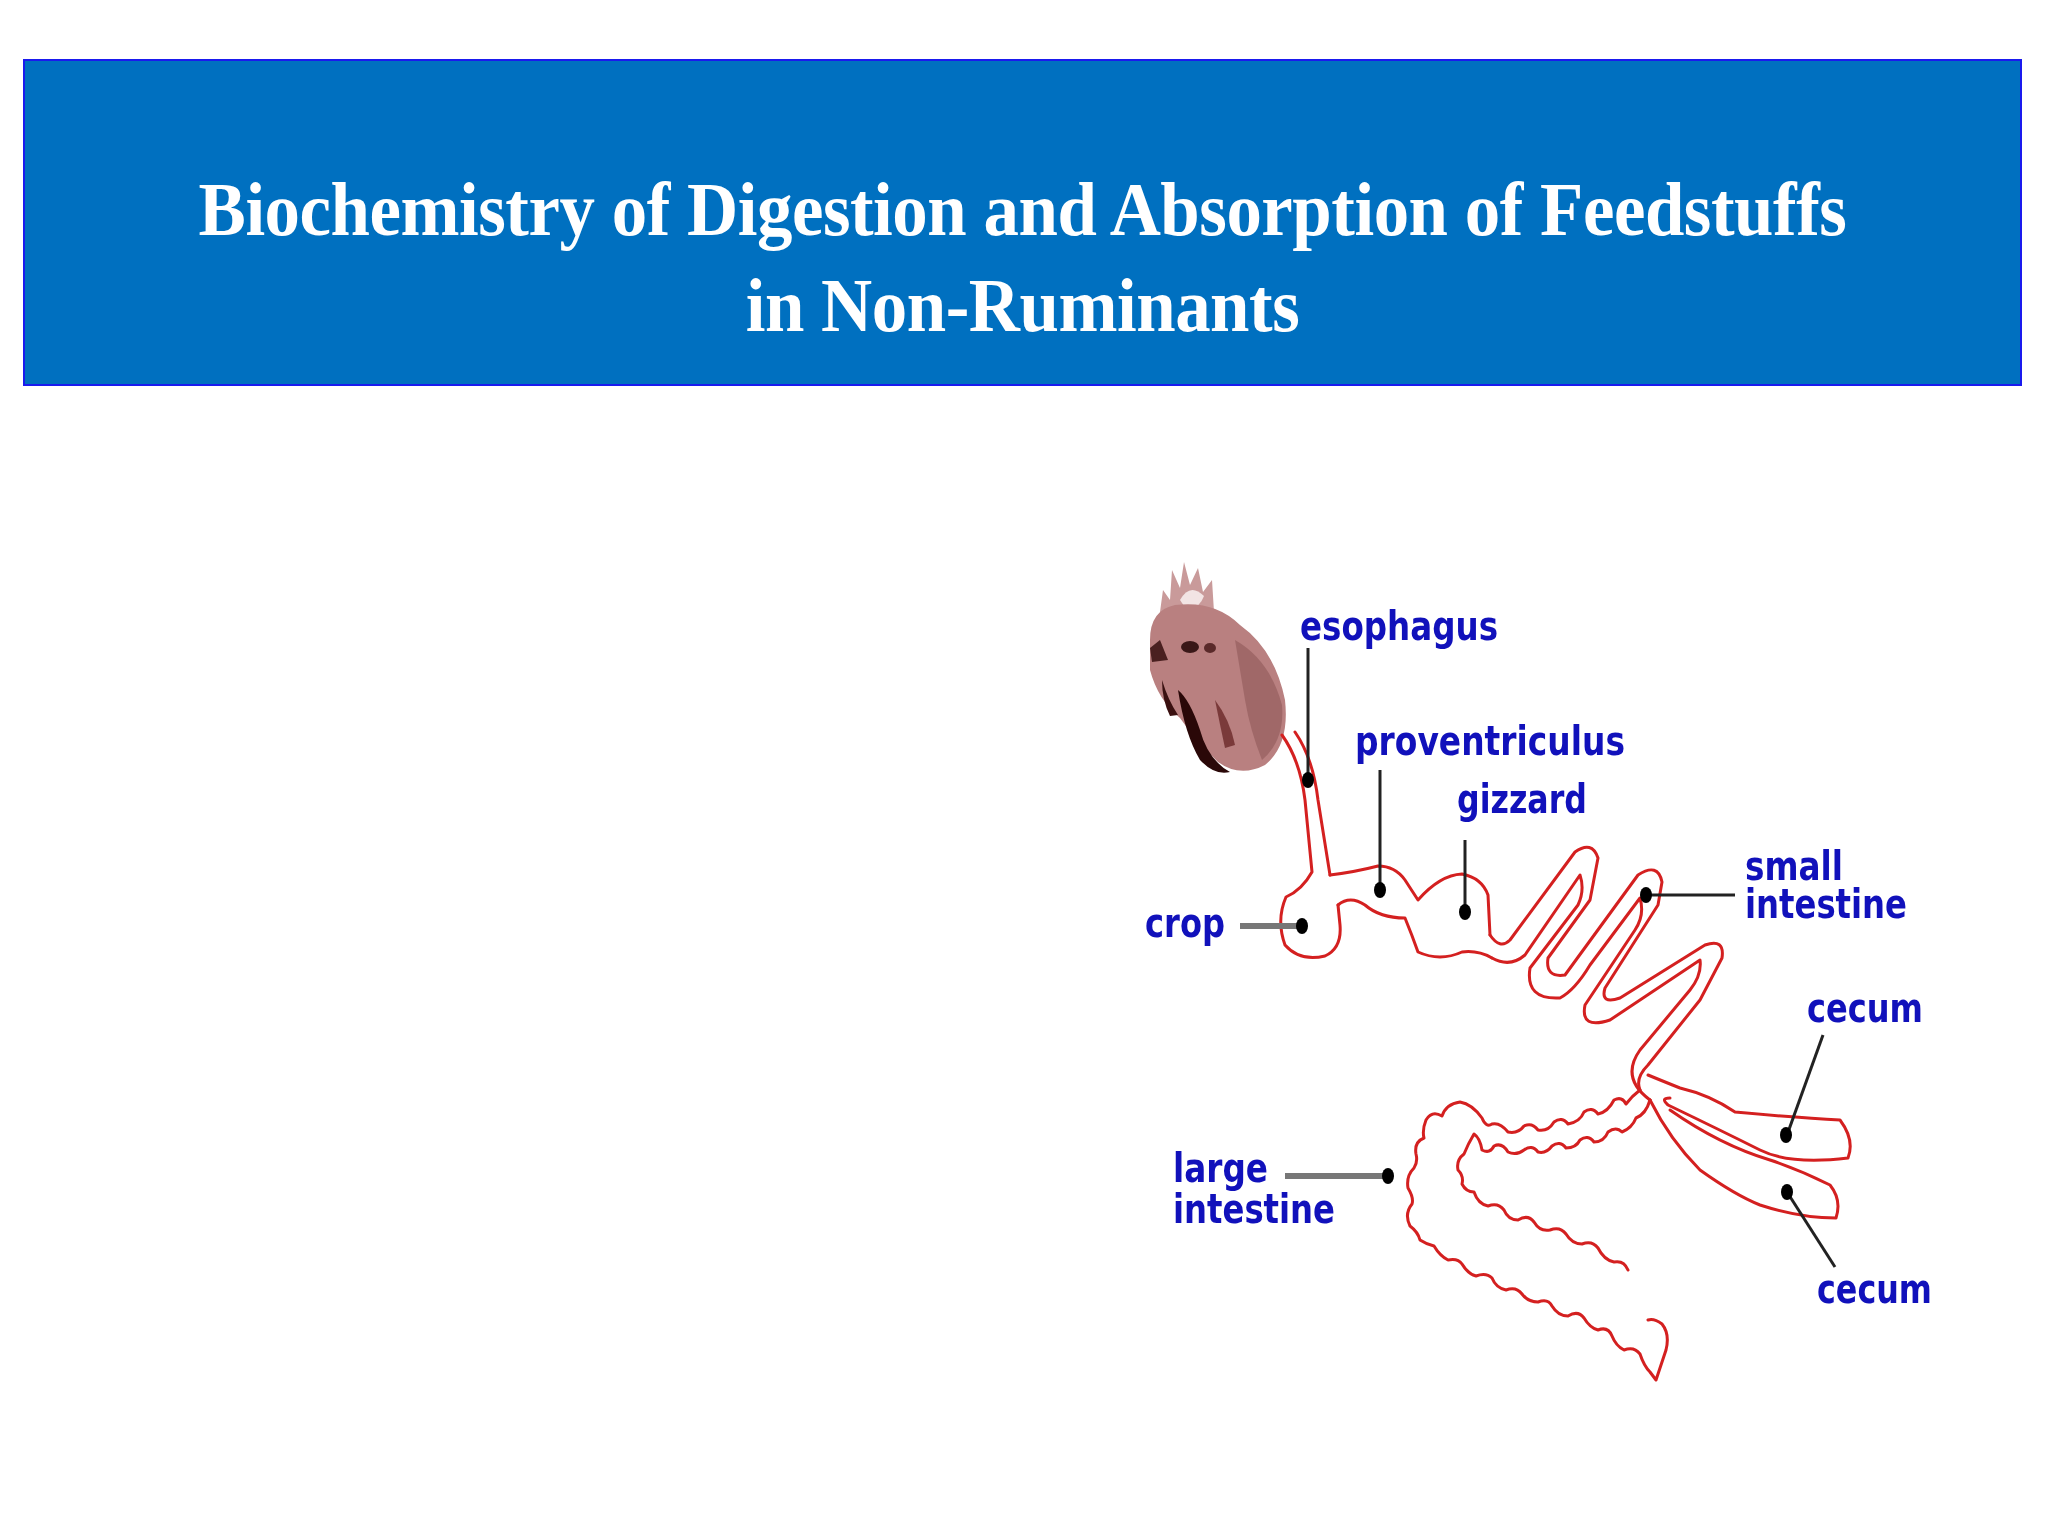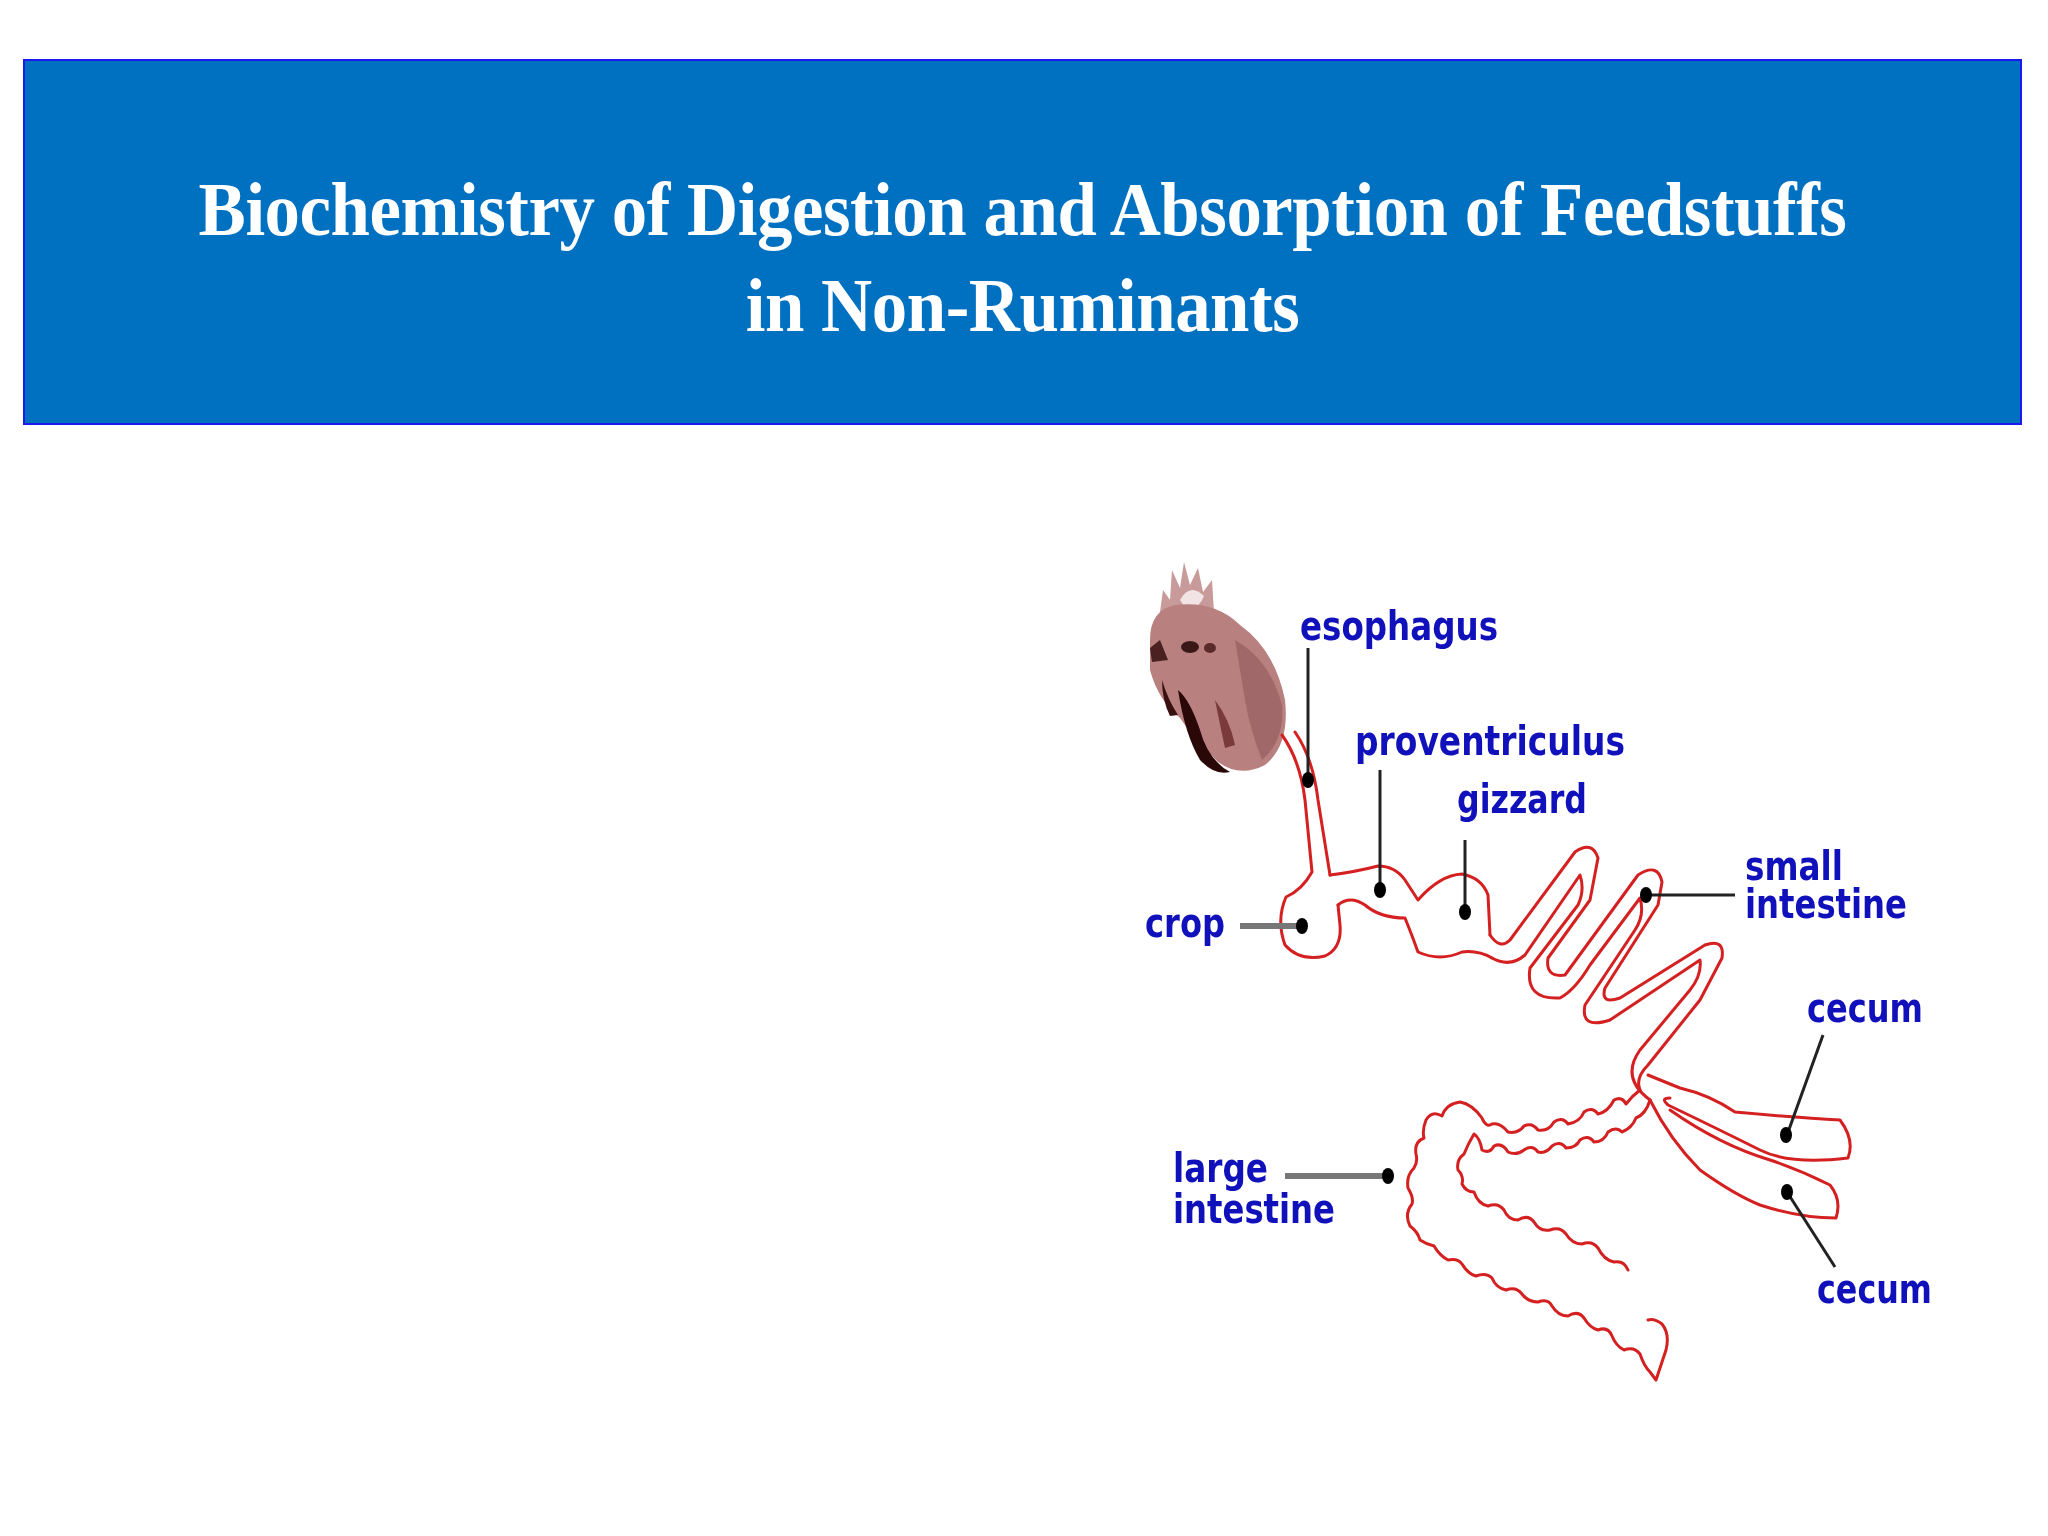--- a/index.html
+++ b/index.html
@@ -11,21 +11,21 @@
     width: 2048px;
     height: 1536px;
     position: relative;
     overflow: hidden;
   }
   .title-box {
     position: absolute;
     left: 23px;
     top: 59px;
     width: 1999px;
-    height: 366px;
+    height: 327px;
     background: #0070c0;
     border: 2px solid #1a1aee;
     box-sizing: border-box;
   }
   .title-text {
     position: absolute;
     left: 0;
     right: 0;
     top: 100px;
     text-align: center;

